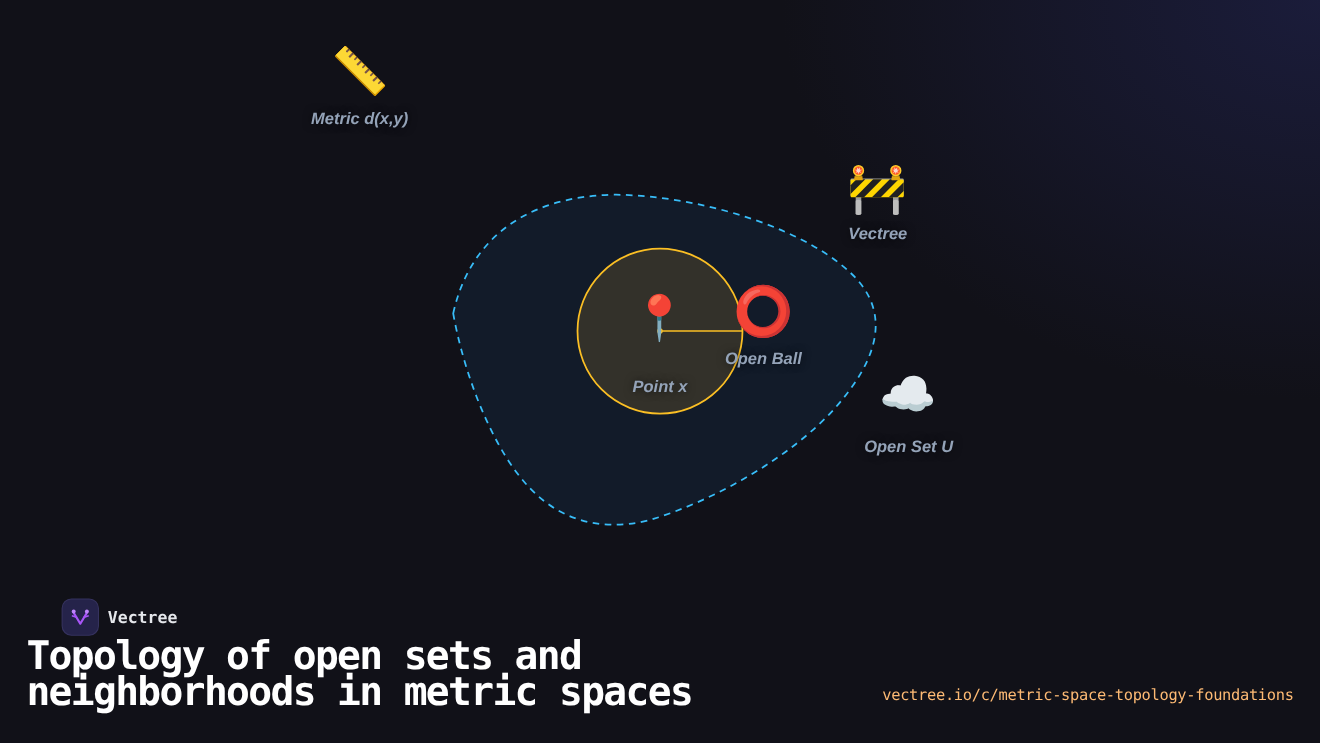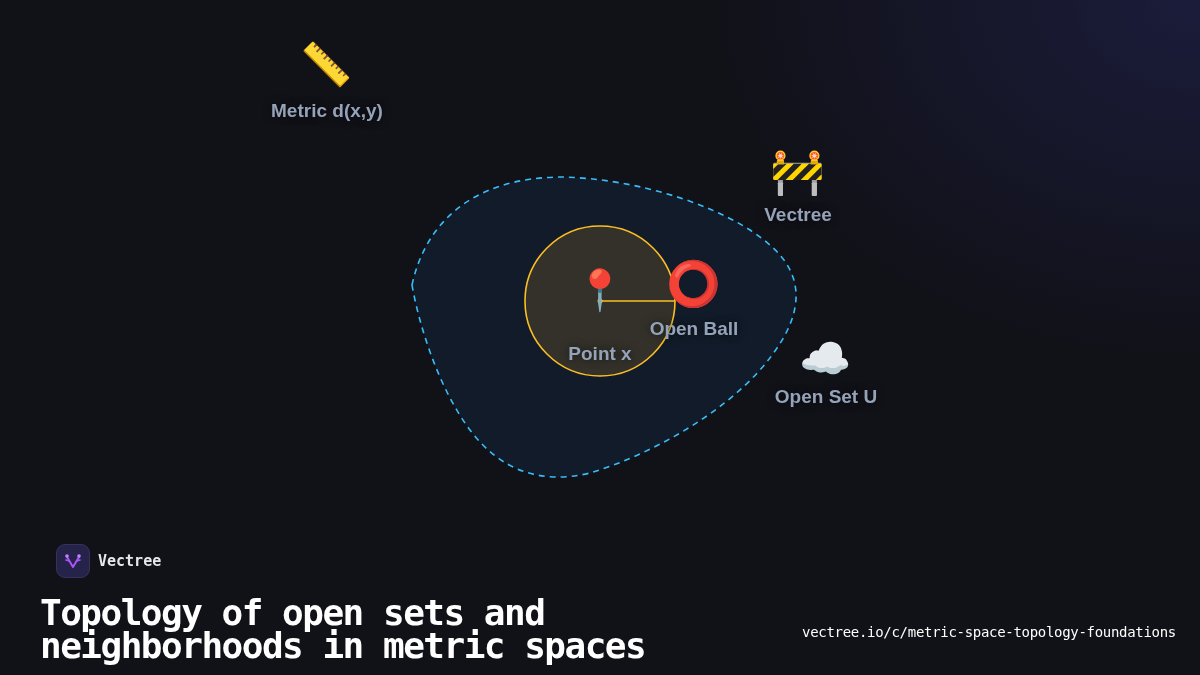--- a/index.html
+++ b/index.html
@@ -35,23 +35,24 @@
       align-items: center;
       transform: translateX(-50%);
     }
     .node .icon {
       display: block;
       line-height: 1;
     }
     .node .label {
       color: #94a3b8;
       font-weight: bold;
-      font-size: 19px;
+      font-size: 15px;
       white-space: nowrap;
       text-shadow: 0 0 8px rgba(0,0,0,0.6);
+      font-style: italic;
     }
     .brand {
       position: absolute;
       left: 24px;
       top: 544px;
       display: flex;
       align-items: center;
       gap: 8px;
       padding-left: 32px;
     }
@@ -69,36 +70,36 @@
     .brand-name {
       font-family: "DejaVu Sans Mono", monospace;
       font-weight: bold;
       font-size: 15px;
       color: #e5e7eb;
     }
     .title {
       position: absolute;
       left: 24px;
       top: 580px;
-      margin: 16px;
+      margin: 0;
       font-family: "DejaVu Sans Mono", monospace;
       font-weight: bold;
       font-size: 36px;
       line-height: 33px;
       color: #ffffff;
       letter-spacing: -1.5px;
       width: 720px;
     }
     .url {
       position: absolute;
       right: 24px;
       top: 624px;
       font-family: "DejaVu Sans Mono", monospace;
       font-size: 14px;
-      color: #ffffff;
+      color: #fdba74;
       letter-spacing: -0.3px;
     }
   </style>
 </head>
 <body>
 
 <div class="bg-glow"></div>
 
 <svg class="diagram" width="1200" height="675" viewBox="0 0 1200 675">
 
@@ -131,21 +132,21 @@
   <span class="label" style="margin-top:25px;">Point x</span>
 </div>
 
 <div class="node" style="left:694px; top:262px;">
   <span class="icon" style="font-size:44px; height:50px;">⭕</span>
   <span class="label" style="margin-top:6px;text-align:center;">Open Ball</span>
 </div>
 
 <div class="node" style="left:826px; top:338px;">
   <span class="icon" style="font-size:42px; height:48px;">☁️</span>
-  <span class="label" style="margin-top:0;">Open Set U</span>
+  <span class="label" style="margin-top:12px;">Open Set U</span>
 </div>
 
 <div class="brand">
   <div class="brand-logo">
     <svg width="20" height="20" viewBox="0 0 20 20">
       <path d="M4 6 L10 16 L16 6" fill="none" stroke="#a855f7" stroke-width="2" stroke-linecap="round" stroke-linejoin="round"></path>
       <path d="M6.5 10 L3 9 M13.5 10 L17 9" fill="none" stroke="#a855f7" stroke-width="1.6" stroke-linecap="round"></path>
       <circle cx="4" cy="5" r="1.8" fill="#c084fc"></circle>
       <circle cx="16" cy="5" r="1.8" fill="#c084fc"></circle>
     </svg>

